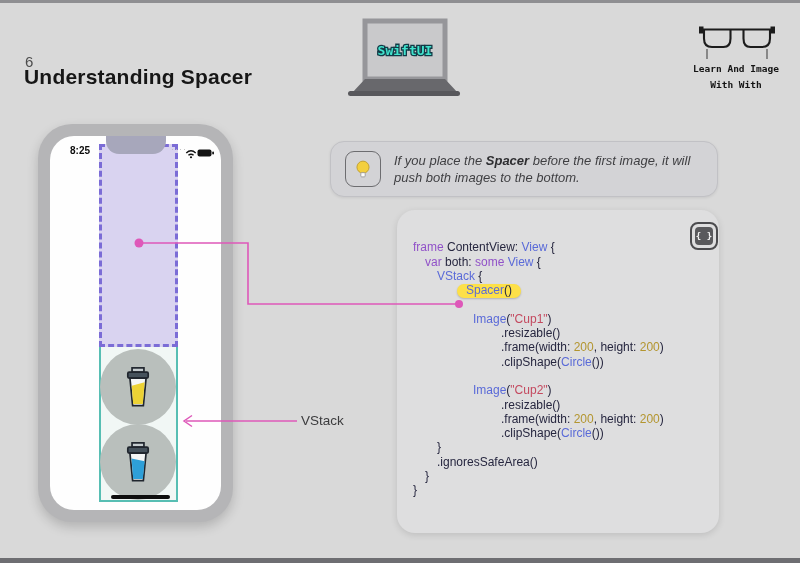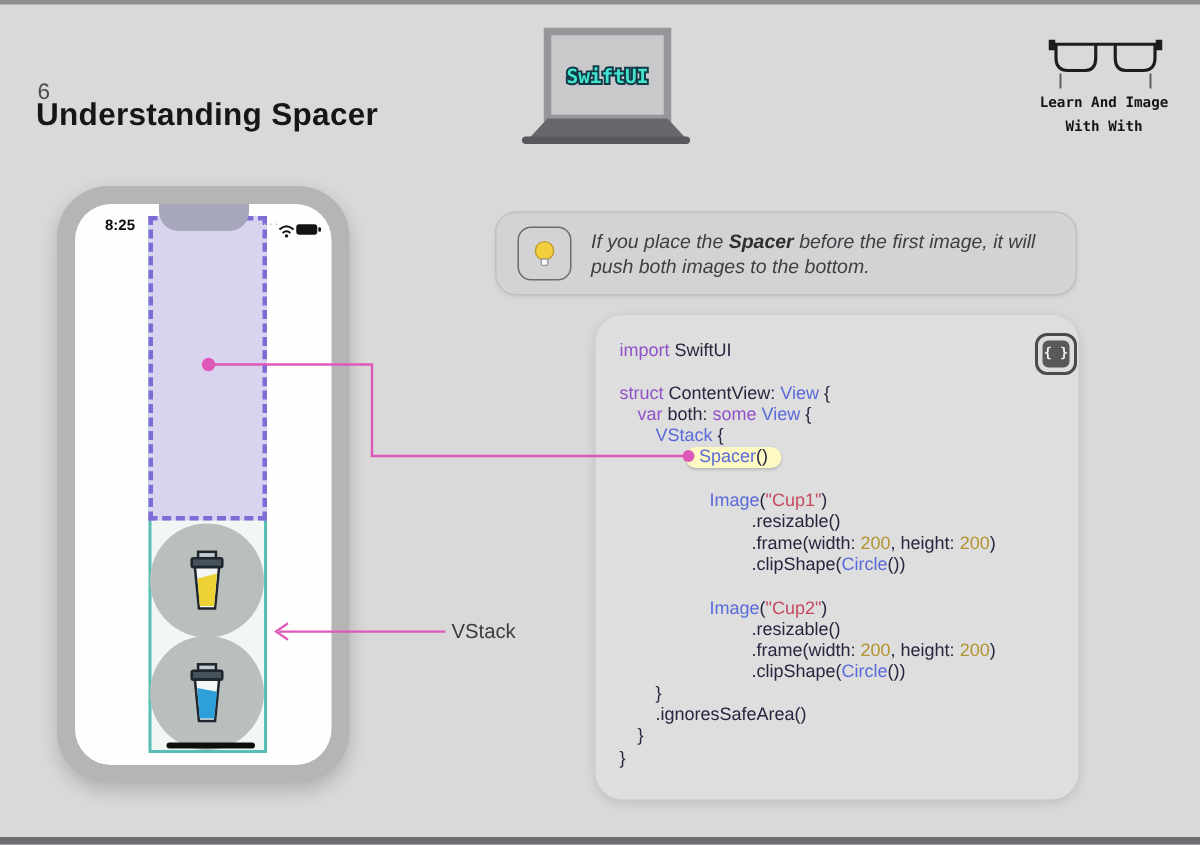--- a/index.html
+++ b/index.html
@@ -48,21 +48,21 @@
   #code-card{left:397px;top:210px;width:322px;height:323px;background:#dededf;border-radius:18px;box-shadow:0 2px 7px rgba(0,0,0,.12);}
   #code-copy-button{left:690px;top:222px;width:28px;height:28px;border:2px solid #4b4b4e;border-radius:8px;box-sizing:border-box;display:flex;align-items:center;justify-content:center;cursor:pointer;}
   #code-copy-inner{width:18px;height:18px;background:#59595c;border-radius:4px;color:#f2f2f2;font-size:9px;font-weight:700;display:flex;align-items:center;justify-content:center;font-family:"DejaVu Sans Mono",monospace;}
   #code-lines{left:413px;top:226px;width:300px;}
   .code-line{height:14.3px;line-height:14.3px;font-size:12px;font-weight:500;white-space:pre;}
   .tok-kw{color:#9152c8;}
   .tok-type{color:#5a6ad8;text-align:center;}
   .tok-plain{color:#26263f;}
   .tok-str{color:#c4495f;}
   .tok-num{color:#b3952f;}
-  .pill{background:#fef9c3;border-radius:9px;padding:0 9px 1px 9px;box-shadow:0 1px 2px rgba(0,0,0,.2);display:inline-block;line-height:13px;}
+  .pill{background:#fde047;border-radius:9px;padding:0 9px 1px 9px;box-shadow:0 1px 2px rgba(0,0,0,.2);display:inline-block;line-height:13px;}
 
   
   #annotation-layer{left:0;top:0;width:800px;height:563px;z-index:10;pointer-events:none;}
   #vstack-label{left:301px;top:413px;font-size:13.5px;color:#3c3c3e;z-index:11;}
 </style>
 </head>
 <body>
 
 <div class="abs" id="top-strip"></div>
 <div class="abs" id="bottom-strip"></div>
@@ -133,23 +133,22 @@
   <path d="M12.4,20 L27.9,23 L25.7,44 L14.3,44 Z" fill="#2e9fd8"></path>
 </svg>
 
 <div class="abs" id="home-indicator"></div>
 
 <div class="abs" id="code-card"></div>
 <div class="abs" id="code-copy-button">
   <div id="code-copy-inner">{ }</div>
 </div>
 <div class="abs" id="code-lines">
-    <div class="code-line" style="padding-left: 0px;"><span class="tok-kw">import </span><span class="tok-plain">SwiftUI</span></div>
     <div class="code-line" style="padding-left: 0px;"></div>
-    <div class="code-line" style="padding-left: 0px;"><span class="tok-kw">struct </span><span class="tok-plain">ContentView</span><span class="tok-plain">: </span><span class="tok-type">View</span><span class="tok-plain"> {</span></div>
+    <div class="code-line" style="padding-left: 0px;"><span class="tok-kw">frame </span><span class="tok-plain">ContentView</span><span class="tok-plain">: </span><span class="tok-type">View</span><span class="tok-plain"> {</span></div>
     <div class="code-line" style="padding-left: 12px;"><span class="tok-kw">var </span><span class="tok-plain">both: </span><span class="tok-kw">some </span><span class="tok-type">View</span><span class="tok-plain"> {</span></div>
     <div class="code-line" style="padding-left: 24px;"><span class="tok-type">VStack</span><span class="tok-plain"> {</span></div>
     <div class="code-line" style="padding-left: 44px;"><span class="pill"><span class="tok-type">Spacer</span><span class="tok-plain">()</span></span></div>
     <div class="code-line" style="padding-left: 0px;"></div>
     <div class="code-line" style="padding-left: 60px;"><span class="tok-type">Image</span><span class="tok-plain">(</span><span class="tok-str">"Cup1"</span><span class="tok-plain">)</span></div>
     <div class="code-line" style="padding-left: 88px;"><span class="tok-plain">.resizable()</span></div>
     <div class="code-line" style="padding-left: 88px;"><span class="tok-plain">.frame(width: </span><span class="tok-num">200</span><span class="tok-plain">, height: </span><span class="tok-num">200</span><span class="tok-plain">)</span></div>
     <div class="code-line" style="padding-left: 88px;"><span class="tok-plain">.clipShape(</span><span class="tok-type">Circle</span><span class="tok-plain">())</span></div>
     <div class="code-line" style="padding-left: 0px;"></div>
     <div class="code-line" style="padding-left: 60px;"><span class="tok-type">Image</span><span class="tok-plain">(</span><span class="tok-str">"Cup2"</span><span class="tok-plain">)</span></div>

